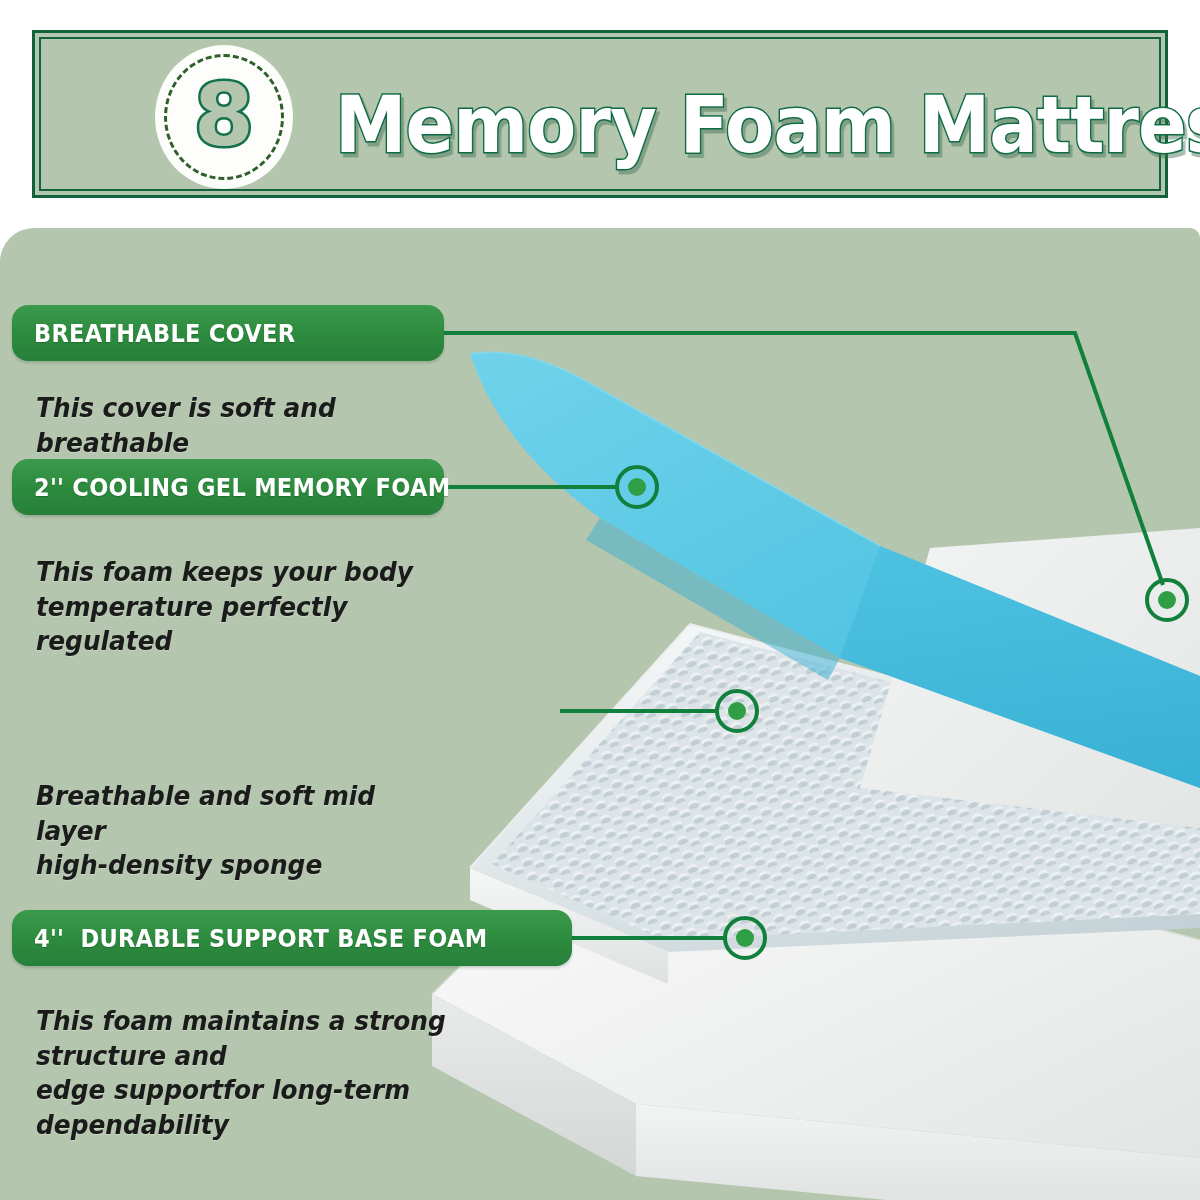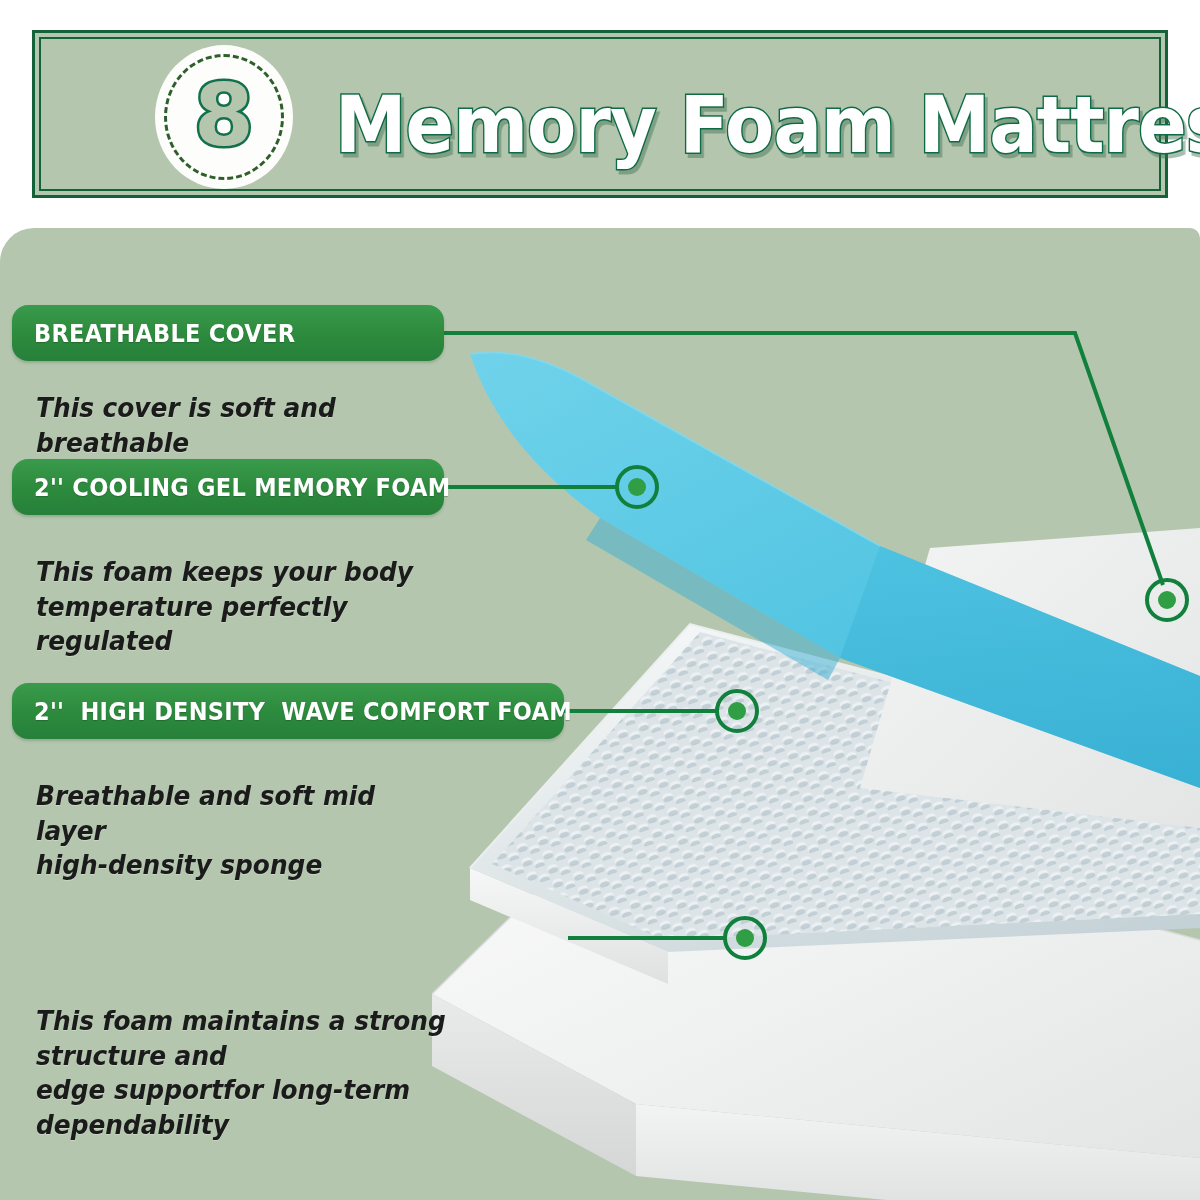--- a/index.html
+++ b/index.html
@@ -213,23 +213,23 @@
       <span class="pill-text">BREATHABLE COVER</span>
     </div>
     <div class="desc" style="left:36px;top:163px;width:420px;">This cover is soft and breathable</div>
 
     <div class="pill" style="left:12px;top:231px;width:432px;align-items:center;">
       <span class="pill-text">2'' COOLING GEL MEMORY FOAM</span>
     </div>
     <div class="desc" style="left:36px;top:327px;width:440px;">This foam keeps your body
 temperature perfectly regulated</div>
 
-    <div class="pill" style="left:12px;top:455px;width:552px;">
-      <span class="pill-text">2''  HIGH DENSITY  WAVE COMFORT FOAM</span>
-    </div>
     <div class="desc" style="left:36px;top:551px;width:440px;">Breathable and soft mid layer
 high-density sponge</div>
 
+    <div class="pill" style="left:12px;top:682px;width:560px;">
+      <span class="pill-text">4''  DURABLE SUPPORT BASE FOAM</span>
+    </div>
     <div class="desc" style="left:36px;top:776px;width:520px;">This foam maintains a strong structure and
 edge supportfor long-term dependability</div>
 
   </div>
 </div>
 
 </body></html>

